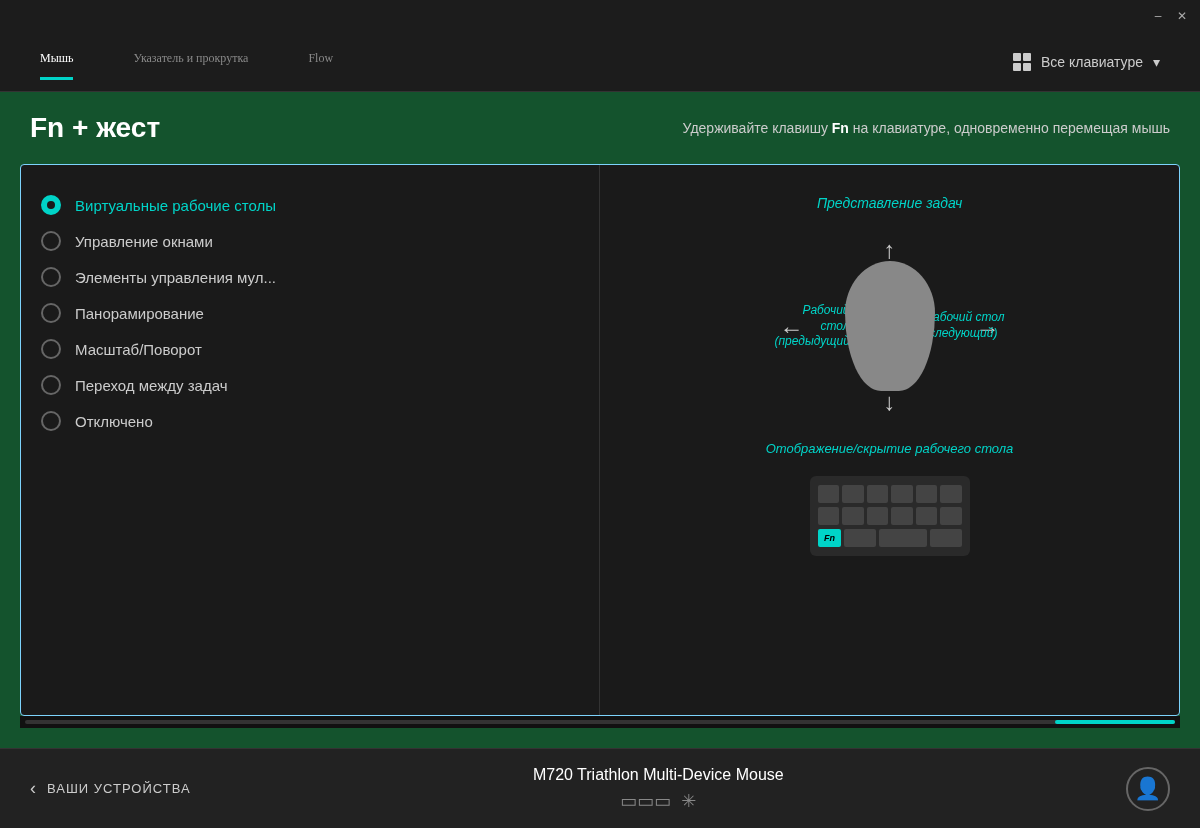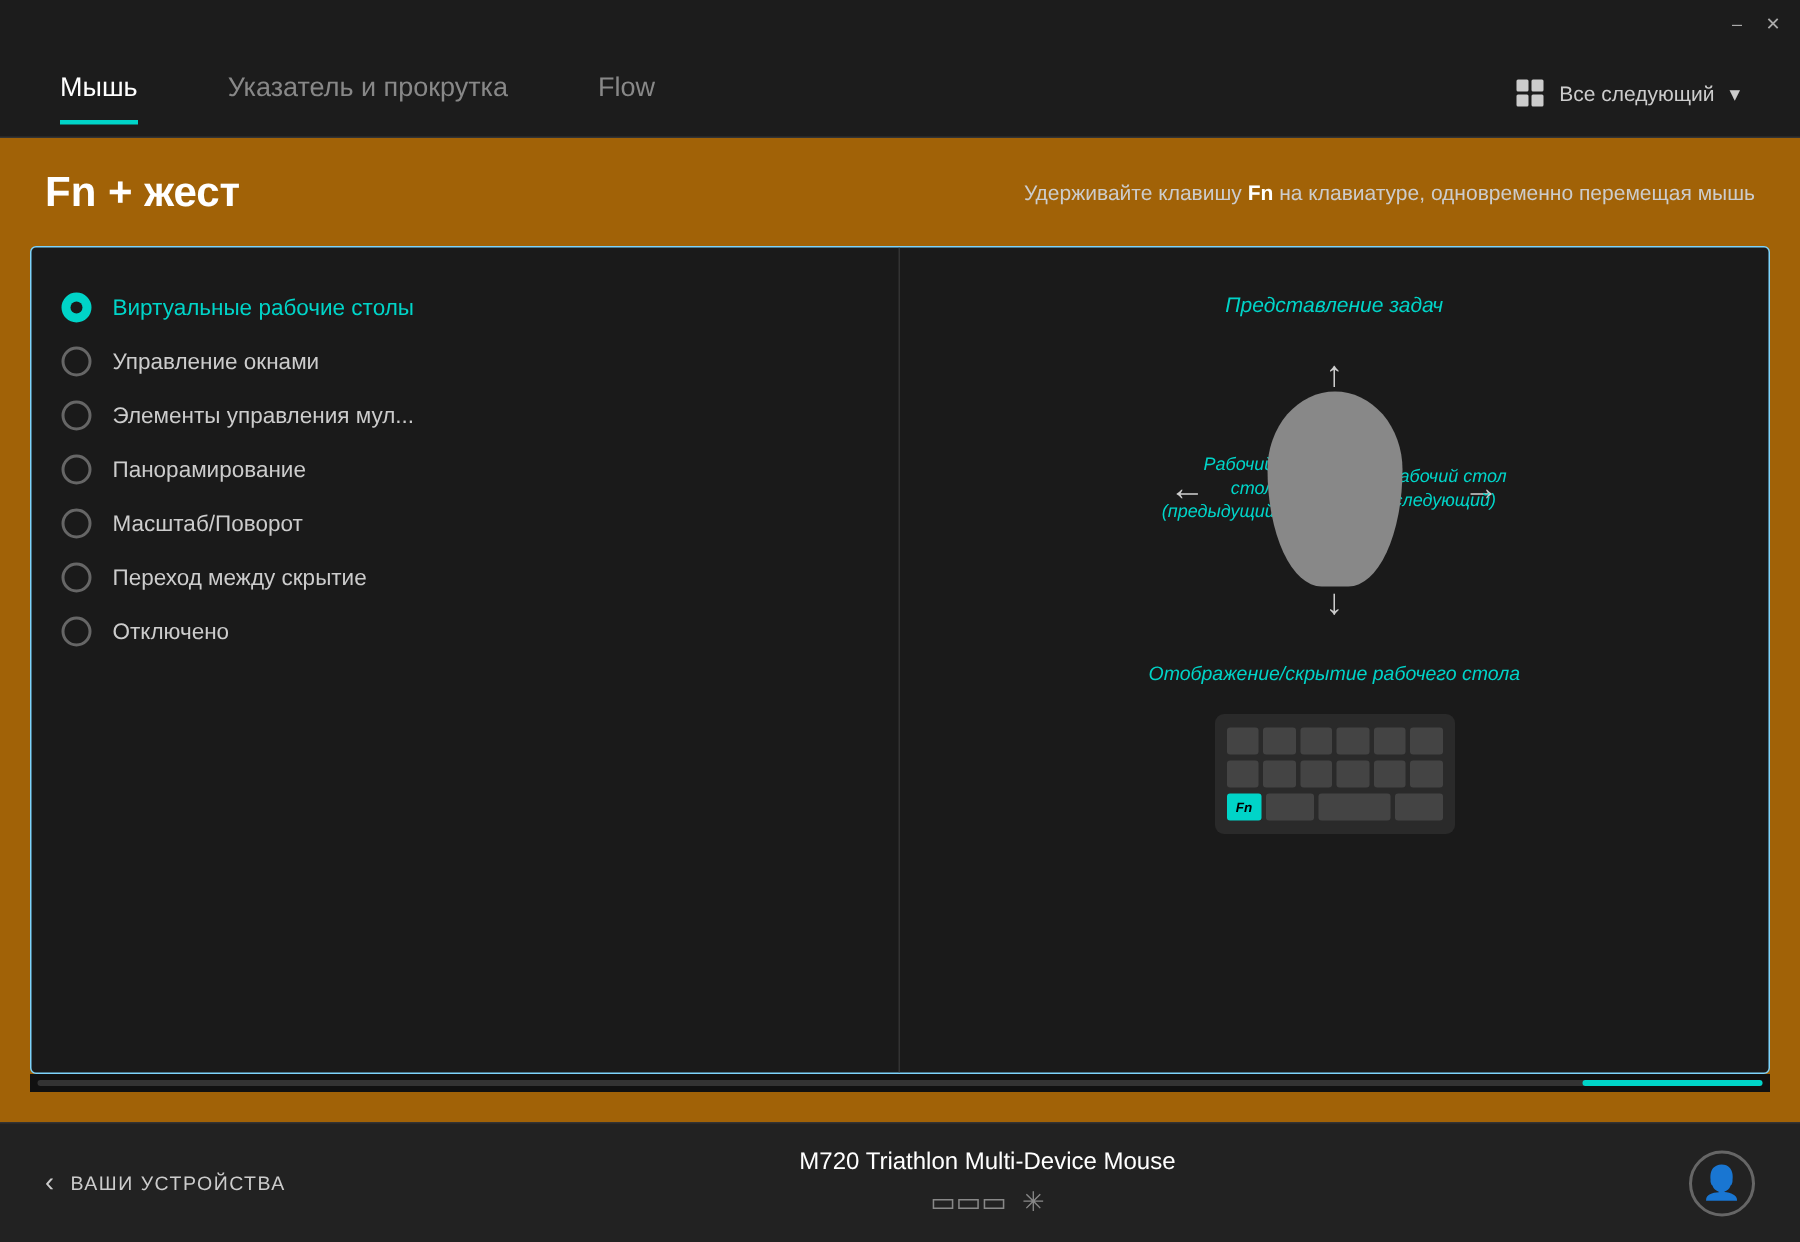--- a/index.html
+++ b/index.html
@@ -64,26 +64,27 @@
       background: #1c1c1c;
       display: flex;
       align-items: center;
       padding: 0 40px;
       border-bottom: 1px solid #333;
       flex-shrink: 0;
       gap: 60px;
     }
 
     .nav-tab {
-      font-size: 18px;
+      font-size: 12px;
       color: #888;
       cursor: pointer;
       padding-bottom: 6px;
       position: relative;
       white-space: nowrap;
+      font-family: Liberation Serif, serif;
     }
 
     .nav-tab.active {
       color: #ffffff;
     }
 
     .nav-tab.active::after {
       content: '';
       position: absolute;
       bottom: -8px;
@@ -112,21 +113,21 @@
     }
 
     .grid-icon span {
       background: #ccc;
       border-radius: 1px;
     }
 
     
     .main-content {
       flex: 1;
-      background: #a16207;
+      background: #14532d;
       display: flex;
       flex-direction: column;
       padding: 20px;
       overflow: hidden;
     }
 
     
     .section-header {
       display: flex;
       align-items: center;
@@ -469,21 +470,21 @@
     <div class="nav-tab active">Мышь</div>
     <div class="nav-tab">Указатель и прокрутка</div>
     <div class="nav-tab">Flow</div>
     <div class="nav-right">
       <div class="grid-icon">
         <span></span>
           <span></span>
           <span></span>
           <span></span>
       </div>
-      <span>Все следующий</span>
+      <span>Все клавиатуре</span>
       <span>▾</span>
     </div>
   </div>
 
   <div class="main-content">
 
     <div class="section-header">
       <div class="section-title">
         <span>Fn + </span><span>жест</span>
       </div>
@@ -516,21 +517,21 @@
           <span class="option-label">Панорамирование</span>
         </div>
 
         <div class="option-item">
           <div class="radio-btn"></div>
           <span class="option-label">Масштаб/Поворот</span>
         </div>
 
         <div class="option-item">
           <div class="radio-btn"></div>
-          <span class="option-label">Переход между скрытие</span>
+          <span class="option-label">Переход между задач</span>
         </div>
 
 
 
         <div class="option-item">
           <div class="radio-btn"></div>
           <span class="option-label">Отключено</span>
         </div>
 
       </div>

